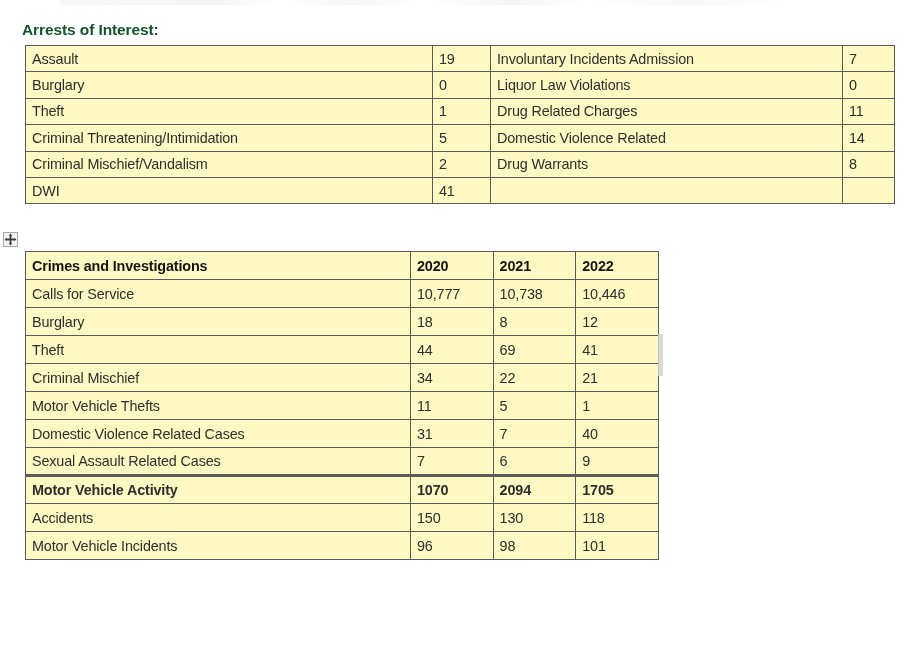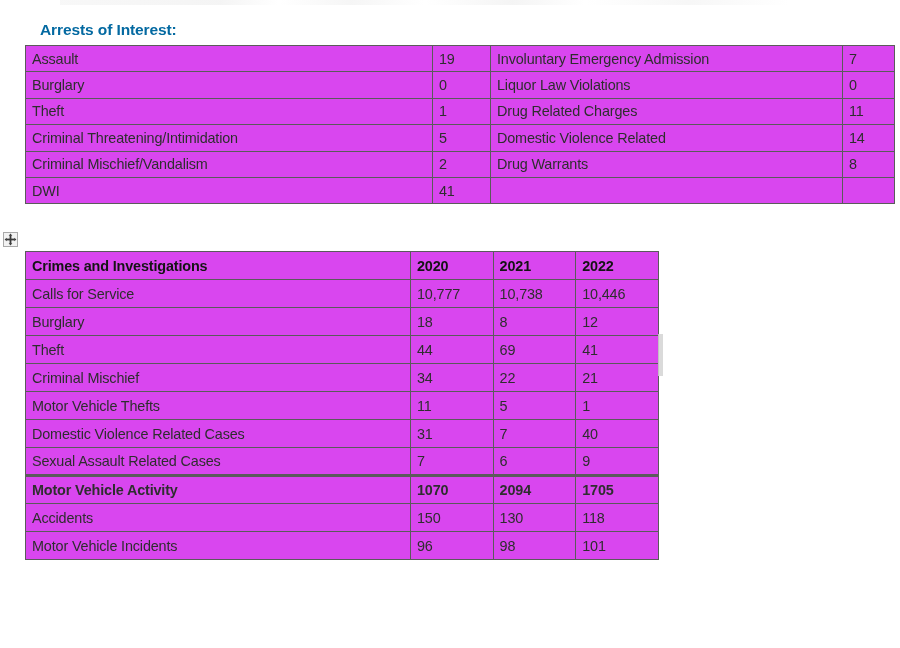--- a/index.html
+++ b/index.html
@@ -32,35 +32,35 @@
         rgba(150,150,150,0.09) 40%,
         rgba(255,255,255,0) 50%,
         rgba(150,150,150,0.10) 62%,
         rgba(255,255,255,0) 72%,
         rgba(150,150,150,0.08) 86%,
         rgba(255,255,255,0) 100%);
   }
 
   .section-title {
     position: absolute;
-    left: 40px;
+    left: 22px;
     top: 21px;
     font-size: 15.5px;
     font-weight: bold;
     letter-spacing: -0.1px;
-    color: #0369a1;
+    color: #14532d;
     white-space: nowrap;
   }
 
   
   table.doc-table {
     position: absolute;
     border-collapse: collapse;
     table-layout: fixed;
-    background: #d946ef;
+    background: #fef9c3;
   }
   table.doc-table td, table.doc-table th {
     border: 1.5px solid #5b5b5b;
     padding: 0 6px;
     font-size: 14.4px;
     font-weight: normal;
     text-align: left;
     vertical-align: middle;
     color: #2e2e2e;
     white-space: nowrap;
@@ -126,21 +126,21 @@
   <colgroup>
     <col class="c-label-a">
       <col class="c-num-a">
       <col class="c-label-b">
       <col class="c-num-b">
   </colgroup>
   <tbody>
     <tr>
       <td>Assault</td>
       <td>19</td>
-      <td>Involuntary Emergency Admission</td>
+      <td>Involuntary Incidents Admission</td>
       <td>7</td>
     </tr>
     <tr>
       <td>Burglary</td>
       <td>0</td>
       <td>Liquor Law Violations</td>
       <td>0</td>
     </tr>
     <tr>
       <td>Theft</td>

